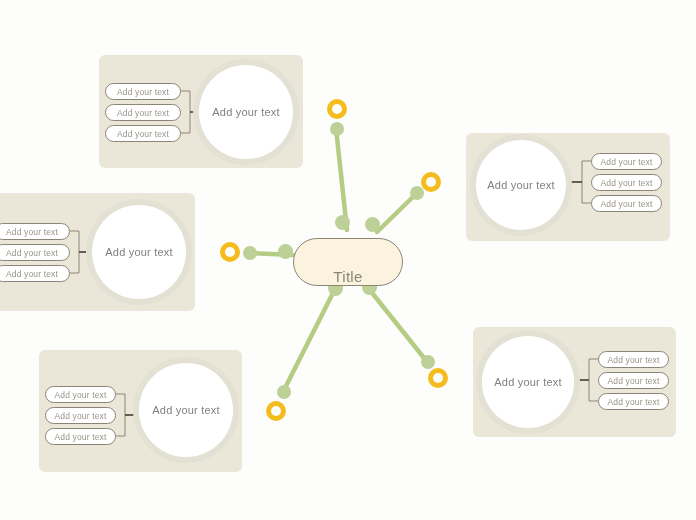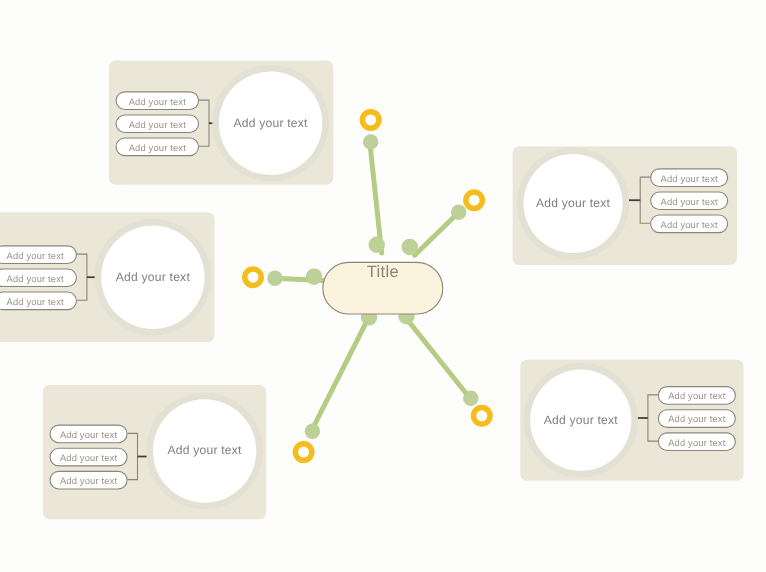--- a/index.html
+++ b/index.html
@@ -68,21 +68,21 @@
     letter-spacing: 0.15px;
     white-space: nowrap;
   }
   
   .title-node {
     position: absolute;
     background: #fbf3de;
     border: 1.6px solid #8c8577;
     border-radius: 26px;
     display: flex;
-    align-items: flex-start;
+    align-items: flex-end;
     justify-content: center;
     box-sizing: border-box;
   }
   .title-label {
     color: #8a8578;
     font-size: 15px;
     letter-spacing: 0.3px;
   }
   
   .ring {

